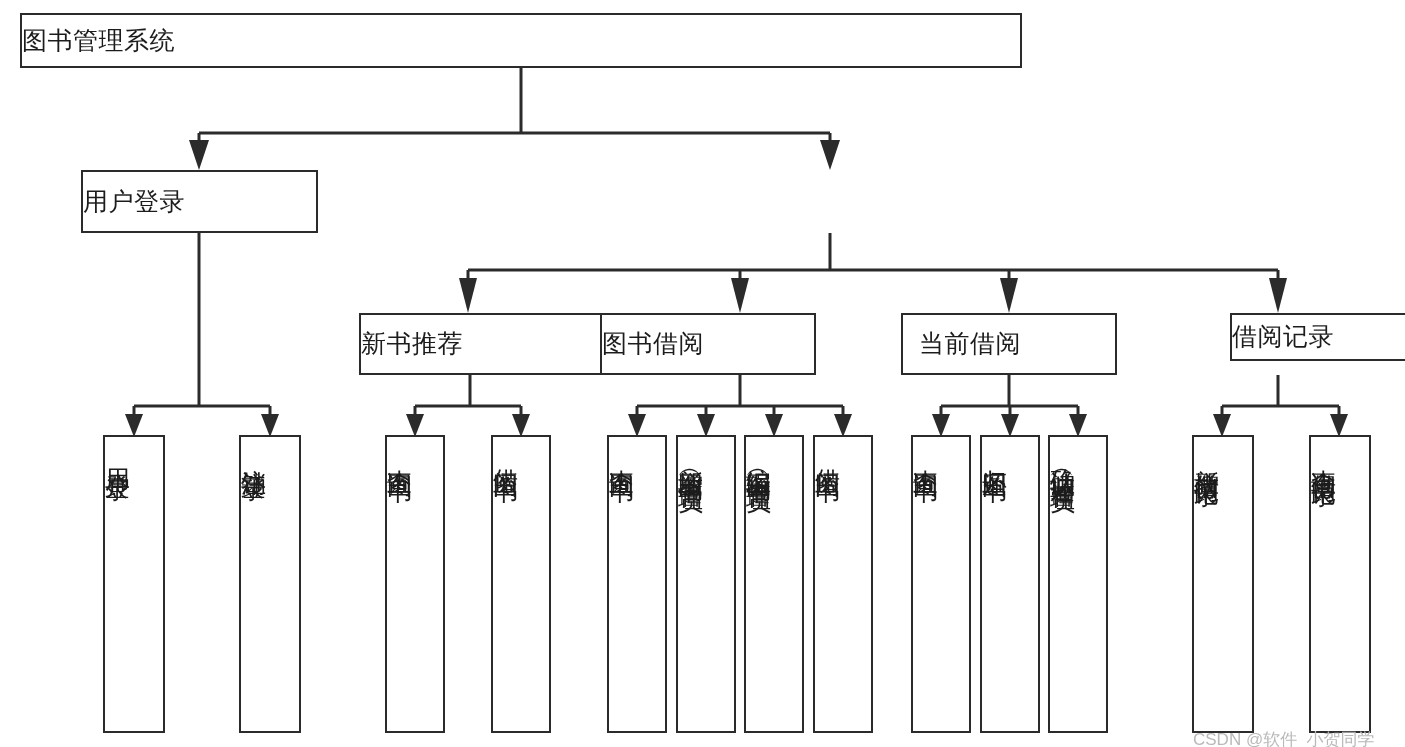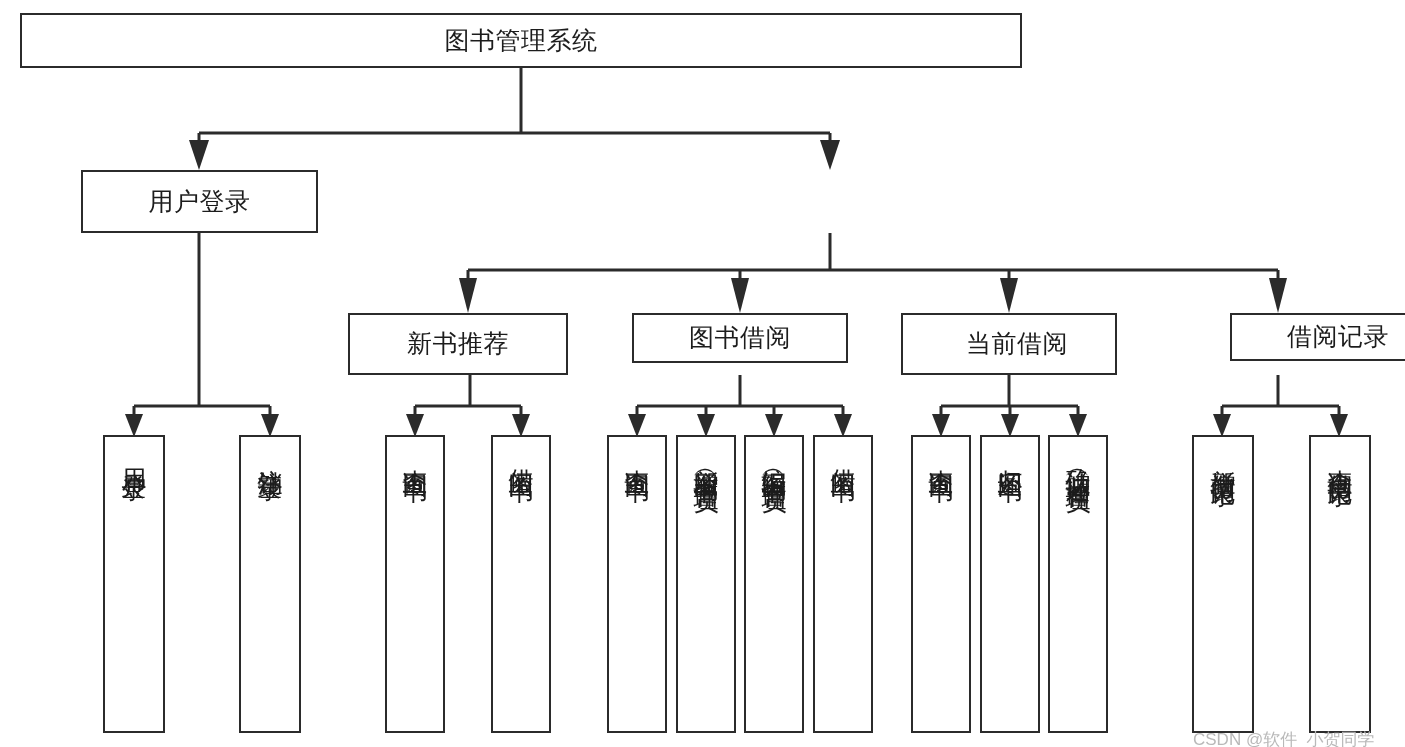--- a/index.html
+++ b/index.html
@@ -26,21 +26,20 @@
     height: 747px;
     pointer-events: none;
   }
   .node {
     position: absolute;
     box-sizing: border-box;
     background: #ffffff;
     border: 2.5px solid #2b2b2b;
     display: flex;
     align-items: center;
-    justify-content: center;
     z-index: 2;
   }
   .node-label {
     color: #1c1c1c;
     line-height: 1.18;
     text-align: center;
     white-space: nowrap;
     letter-spacing: 0.5px;
   }
   
@@ -161,25 +160,25 @@
 
   <div class="node root horiz" style="left:20px; top:13px; width:1002px; height:55px;">
     <span class="node-label">图书管理系统</span>
   </div>
 
   <div class="node horiz" style="left:81px; top:170px; width:237px; height:63px;">
     <span class="node-label">用户登录</span>
   </div>
 
 
-  <div class="node horiz" style="left:348px; top:313px; width:220px; height:62px;">
+  <div class="node horiz" style="left:359px; top:313px; width:260px; height:62px;">
     <span class="node-label">新书推荐</span>
   </div>
 
-  <div class="node horiz" style="left:632px; top:313px; width:216px; height:50px;">
+  <div class="node horiz" style="left:600px; top:313px; width:216px; height:62px;">
     <span class="node-label">图书借阅</span>
   </div>
 
   <div class="node horiz" style="left:901px; top:313px; width:216px; height:62px;padding-left:16px;">
     <span class="node-label">当前借阅</span>
   </div>
 
   <div class="node horiz" style="left:1230px; top:313px; width:216px; height:48px;">
     <span class="node-label">借阅记录</span>
   </div>

